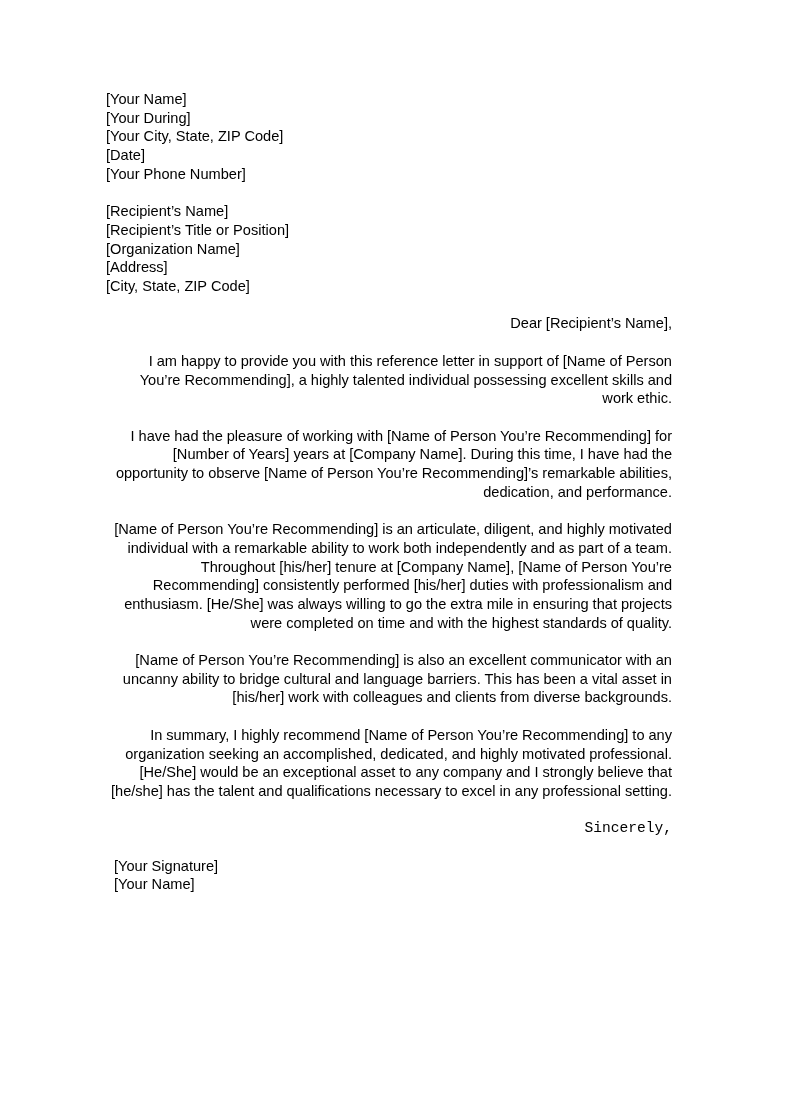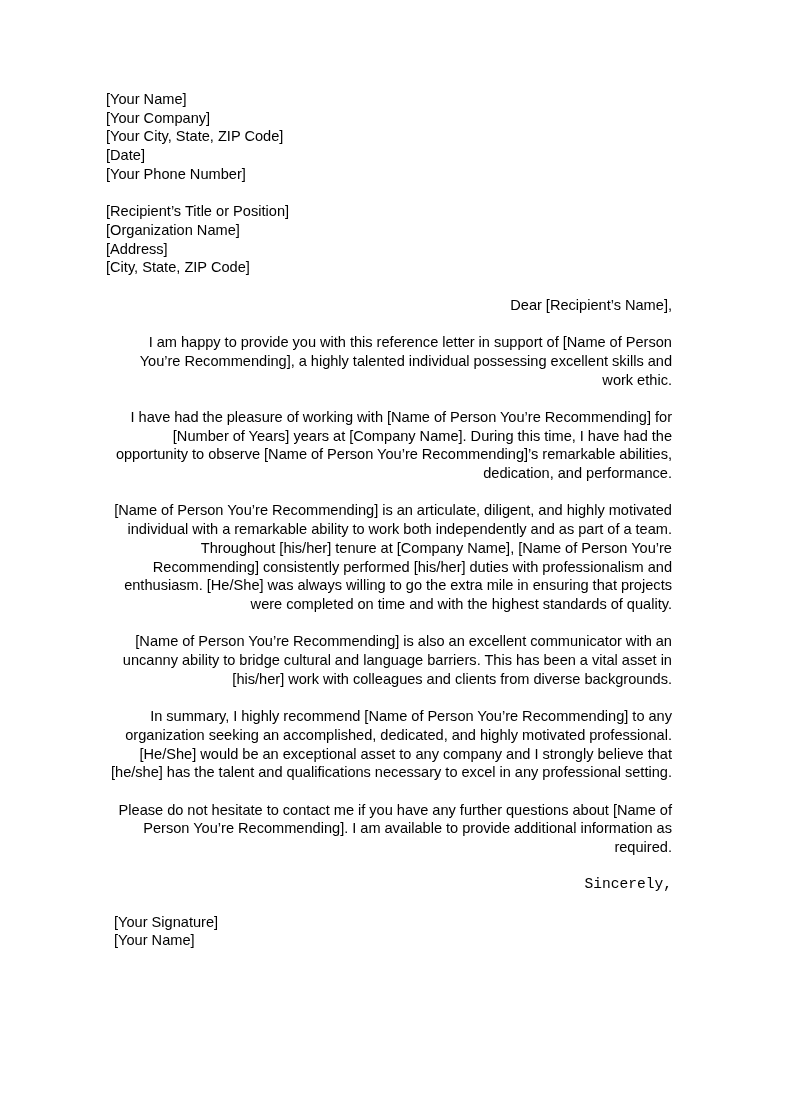--- a/index.html
+++ b/index.html
@@ -60,41 +60,41 @@
   }
 </style>
 </head>
 <body>
 
 <div class="page">
   <div class="letter">
 
     <div class="block">
       <span class="line">[Your Name]</span>
-      <span class="line">[Your Company]</span>
+      <span class="line">[Your During]</span>
       <span class="line">[Your City, State, ZIP Code]</span>
       <span class="line">[Date]</span>
       <span class="line">[Your Phone Number]</span>
     </div>
 
     <div class="block">
+      <span class="line">[Recipient’s Name]</span>
       <span class="line">[Recipient’s Title or Position]</span>
       <span class="line">[Organization Name]</span>
       <span class="line">[Address]</span>
       <span class="line">[City, State, ZIP Code]</span>
     </div>
 
     <p class="para salutation">Dear [Recipient’s Name],</p>
 
     <p class="para">I am happy to provide you with this reference letter in support of [Name of Person You’re Recommending], a highly talented individual possessing excellent skills and work ethic.</p>
     <p class="para">I have had the pleasure of working with [Name of Person You’re Recommending] for [Number of Years] years at [Company Name]. During this time, I have had the opportunity to observe [Name of Person You’re Recommending]’s remarkable abilities, dedication, and performance.</p>
     <p class="para">[Name of Person You’re Recommending] is an articulate, diligent, and highly motivated individual with a remarkable ability to work both independently and as part of a team. Throughout [his/her] tenure at [Company Name], [Name of Person You’re Recommending] consistently performed [his/her] duties with professionalism and enthusiasm. [He/She] was always willing to go the extra mile in ensuring that projects were completed on time and with the highest standards of quality.</p>
     <p class="para">[Name of Person You’re Recommending] is also an excellent communicator with an uncanny ability to bridge cultural and language barriers. This has been a vital asset in [his/her] work with colleagues and clients from diverse backgrounds.</p>
     <p class="para">In summary, I highly recommend [Name of Person You’re Recommending] to any organization seeking an accomplished, dedicated, and highly motivated professional. [He/She] would be an exceptional asset to any company and I strongly believe that [he/she] has the talent and qualifications necessary to excel in any professional setting.</p>
-    <p class="para">Please do not hesitate to contact me if you have any further questions about [Name of Person You’re Recommending]. I am available to provide additional information as required.</p>
 
     <p class="para closing">Sincerely,</p>
 
     <div class="block signature-block">
       <span class="line">[Your Signature]</span>
       <span class="line">[Your Name]</span>
     </div>
 
   </div>
 </div>

